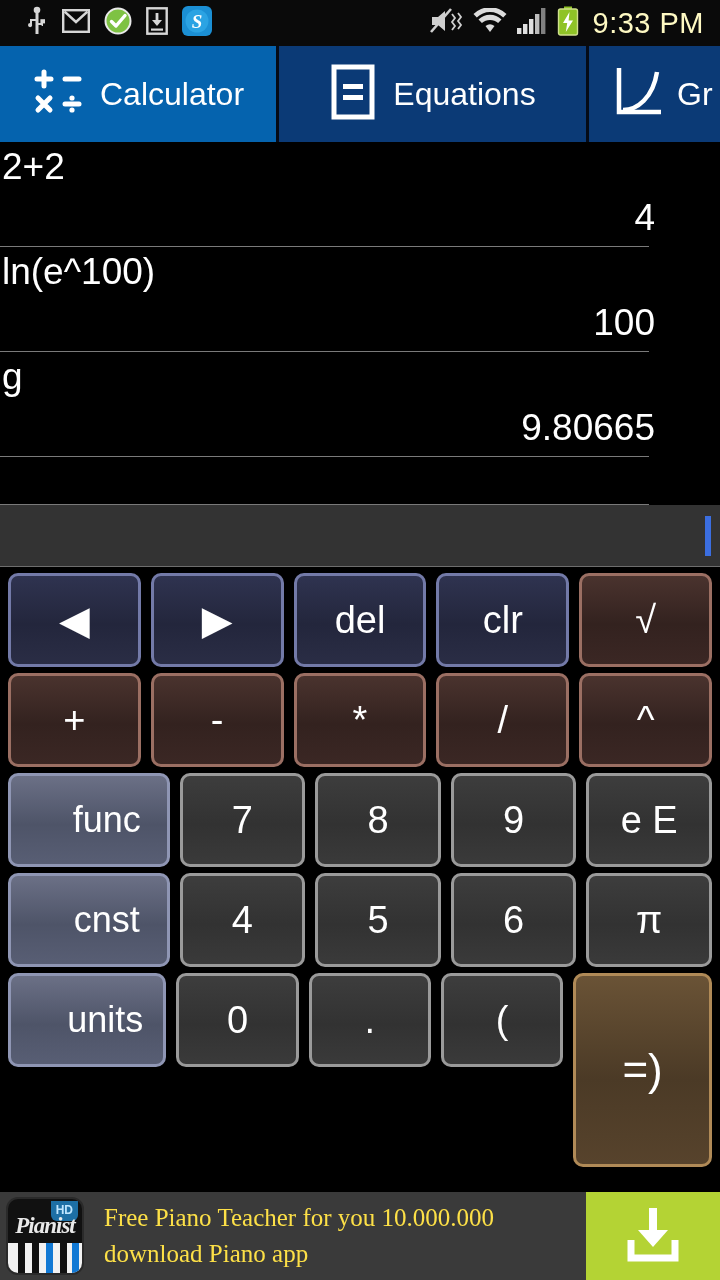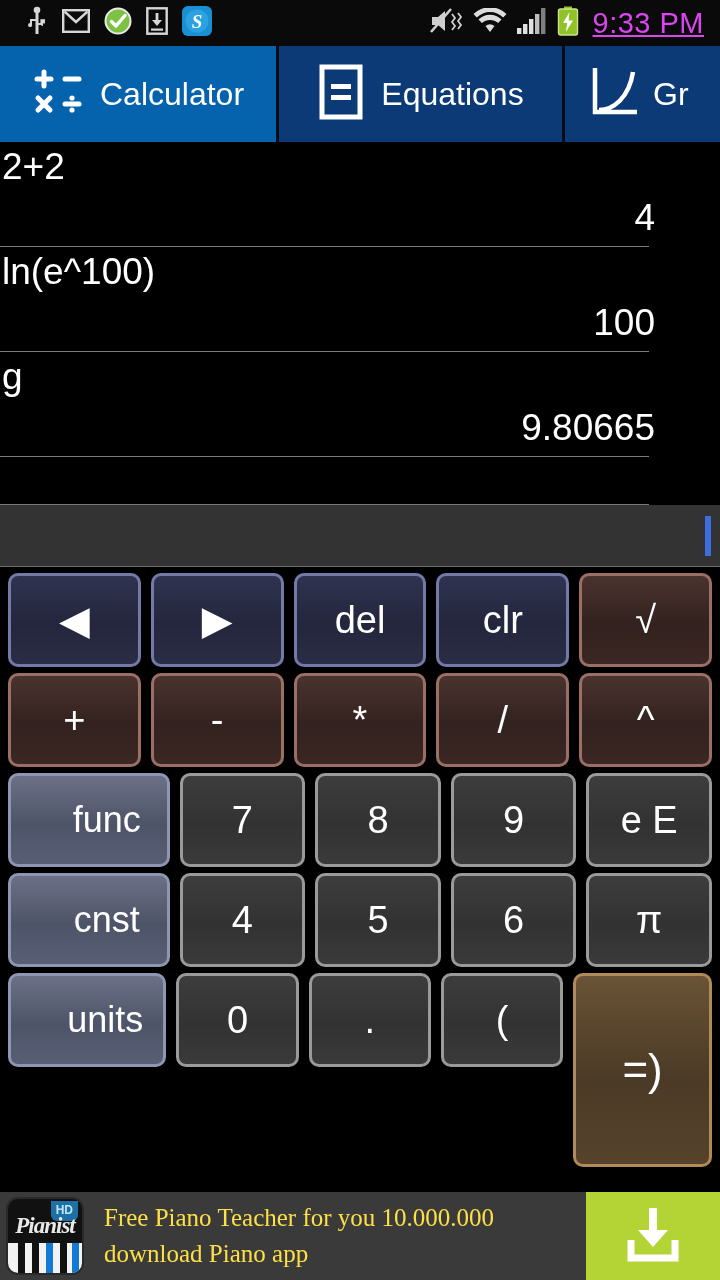--- a/index.html
+++ b/index.html
@@ -14,34 +14,34 @@
   
   .statusbar{
     height:46px; width:720px; background:#0a0a0a;
     display:flex; align-items:center; padding:0 10px;
   }
   .sb-left{ display:flex; align-items:center; gap:14px; padding-left:16px; }
   .sb-spacer{ flex:1; }
   .sb-right{ display:flex; align-items:center; gap:9px; padding-right:6px; }
   .sb-ico{ display:block; }
   .sb-clock{
-    color:#d946ef; font-size:29px; letter-spacing:0.5px;
-    margin-left:5px; font-family:"Liberation Sans", sans-serif;text-decoration:underline;
+    color:#fef9c3; font-size:29px; letter-spacing:0.5px;
+    margin-left:5px; font-family:"Liberation Sans", sans-serif;
   }
 
   
   .tabbar{ display:flex; height:96px; width:720px; background:#062f63; }
   .tab{
     display:flex; align-items:center; justify-content:center;
     gap:16px; position:relative; flex-shrink:0;
     border-right:3px solid #050b17;
   }
   .tab.active{ background:#0563ae; width:279px; }
   .tab.inactive{ background:#0b3a76; }
-  .tab-2{ width:286px; }
+  .tab-2{ width:310px; }
   .tab-3{ width:160px; justify-content:flex-start; padding-left:22px; gap:14px; }
   .tab-label{ color:#ffffff; font-size:32px; white-space:nowrap; }
   .tab-ico{ flex-shrink:0; }
 
   
   .history{ width:649px; background:#fca5a5; }
   .hist-row{ border-bottom:1px solid #7a7a7a; padding:0; background:#000; position:relative; }
   .hist-expr{
     color:#fff; font-size:37px; line-height:1.0;
     padding:6px 0 0 2px; white-space:nowrap;

